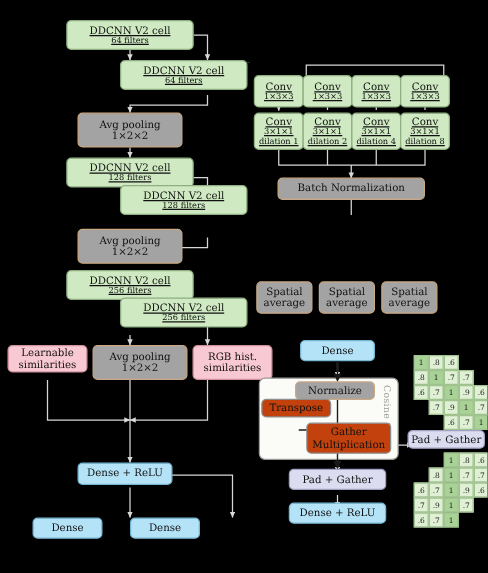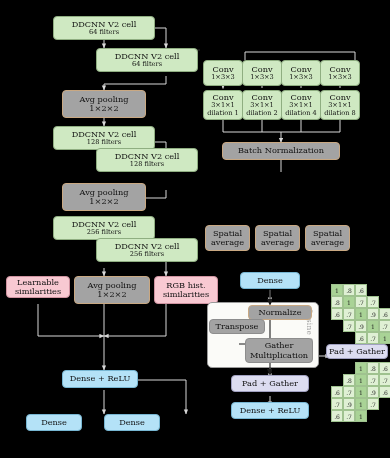--- a/index.html
+++ b/index.html
@@ -5,26 +5,26 @@
   html,body{margin:0;padding:0;background:#000;}
   body{width:390px;height:458px;position:relative;overflow:hidden;
        font-family:"DejaVu Serif",serif;color:#111;}
   .stage{position:absolute;inset:0;}
 
   .node{position:absolute;box-sizing:border-box;border-radius:4px;
         display:flex;flex-direction:column;align-items:center;justify-content:center;
         text-align:center;line-height:1.12;border:1px solid #7a7a7a;}
   .t1{font-size:8.2px;}
   .t2{font-size:6.6px;}
-  .green{background:#cfe9c2;border-color:#8fae81;}
+  .green{background:#cfe9c2;border-color:#8fae81;text-decoration:underline;}
   .beige{background:#a3a3a3;border-color:#c9a882;}
   .pink{background:#f8c9d2;border-color:#cf93a0;}
   .blue{background:#b4e2f7;border-color:#77b6d2;}
   .lav{background:#dcdcf0;border-color:#a0a0c0;}
-  .white{background:#a3a3a3;border-color:#8d8d8d;}
+  .white{background:#c2410c;border-color:#8d8d8d;}
 
   .cosbox{position:absolute;background:#fbfbf8;border:1px solid #9a9a9a;
           border-radius:5px;box-sizing:border-box;}
   .coslabel{position:absolute;font-size:7.4px;color:#9a9a9a;
             writing-mode:vertical-rl;text-orientation:mixed;
             letter-spacing:.3px;white-space:nowrap;}
 
   svg.wires{position:absolute;inset:0;width:390px;height:458px;
             pointer-events:none;overflow:visible;}
 
@@ -219,21 +219,21 @@
           </marker>
       </defs>
       <path d="M270,289 L270,304"></path>
       <path d="M262,318 L250,318 L250,326 L239,326"></path>
       <path d="M239,344 L248,344 L248,352 L257,352"></path>
       <path d="M270,318 L270,346"></path>
       <path d="M270,362 L270,374"></path>
     </g>
   </svg>
 
-  <div class="node beige" style="left:248px;top:305px;width:64px;height:15px;">
+  <div class="node beige" style="left:236px;top:305px;width:64px;height:15px;">
     <span class="t1">Normalize</span>
   </div>
 
   <div class="node white" style="left:209px;top:319px;width:56px;height:15px;">
     <span class="t1">Transpose</span>
   </div>
 
   <div class="node white" style="left:245px;top:338px;width:68px;height:25px;">
     <span class="t1">Gather</span>
     <span class="t1">Multiplication</span>

